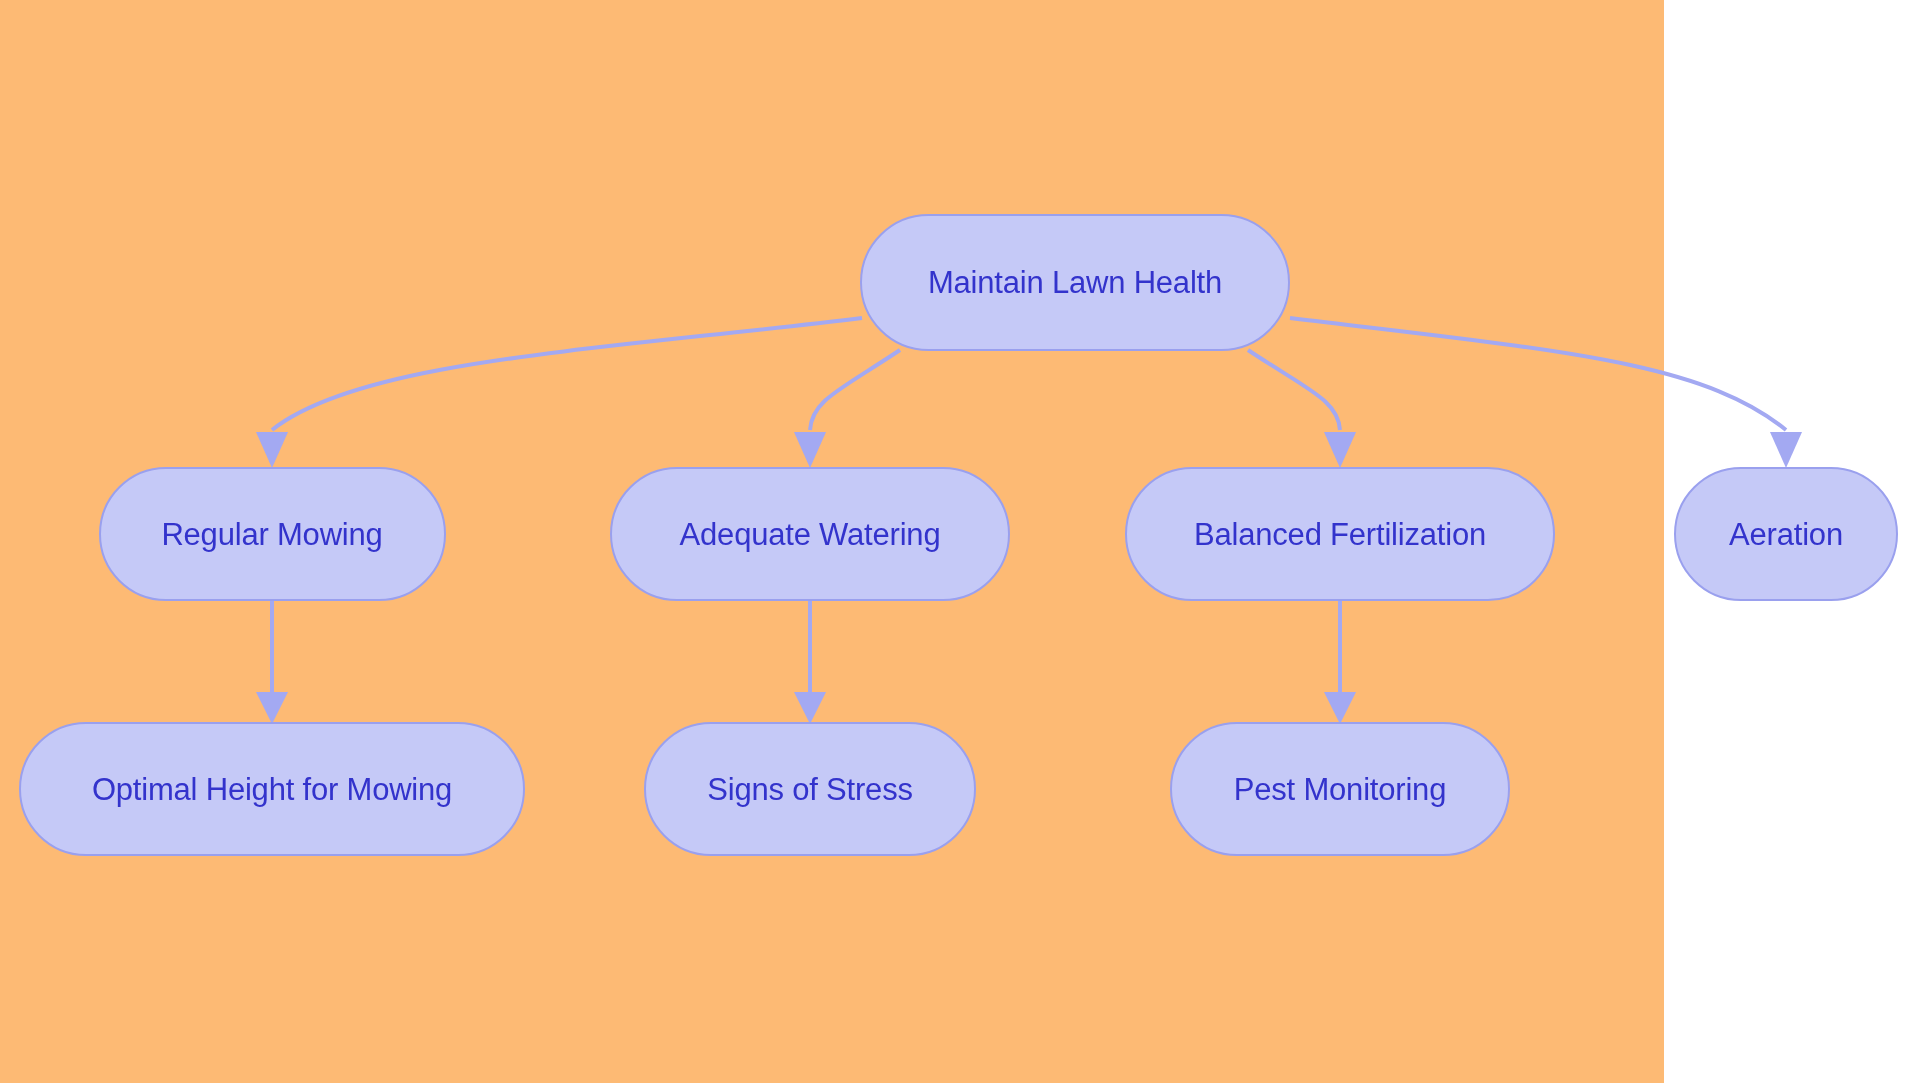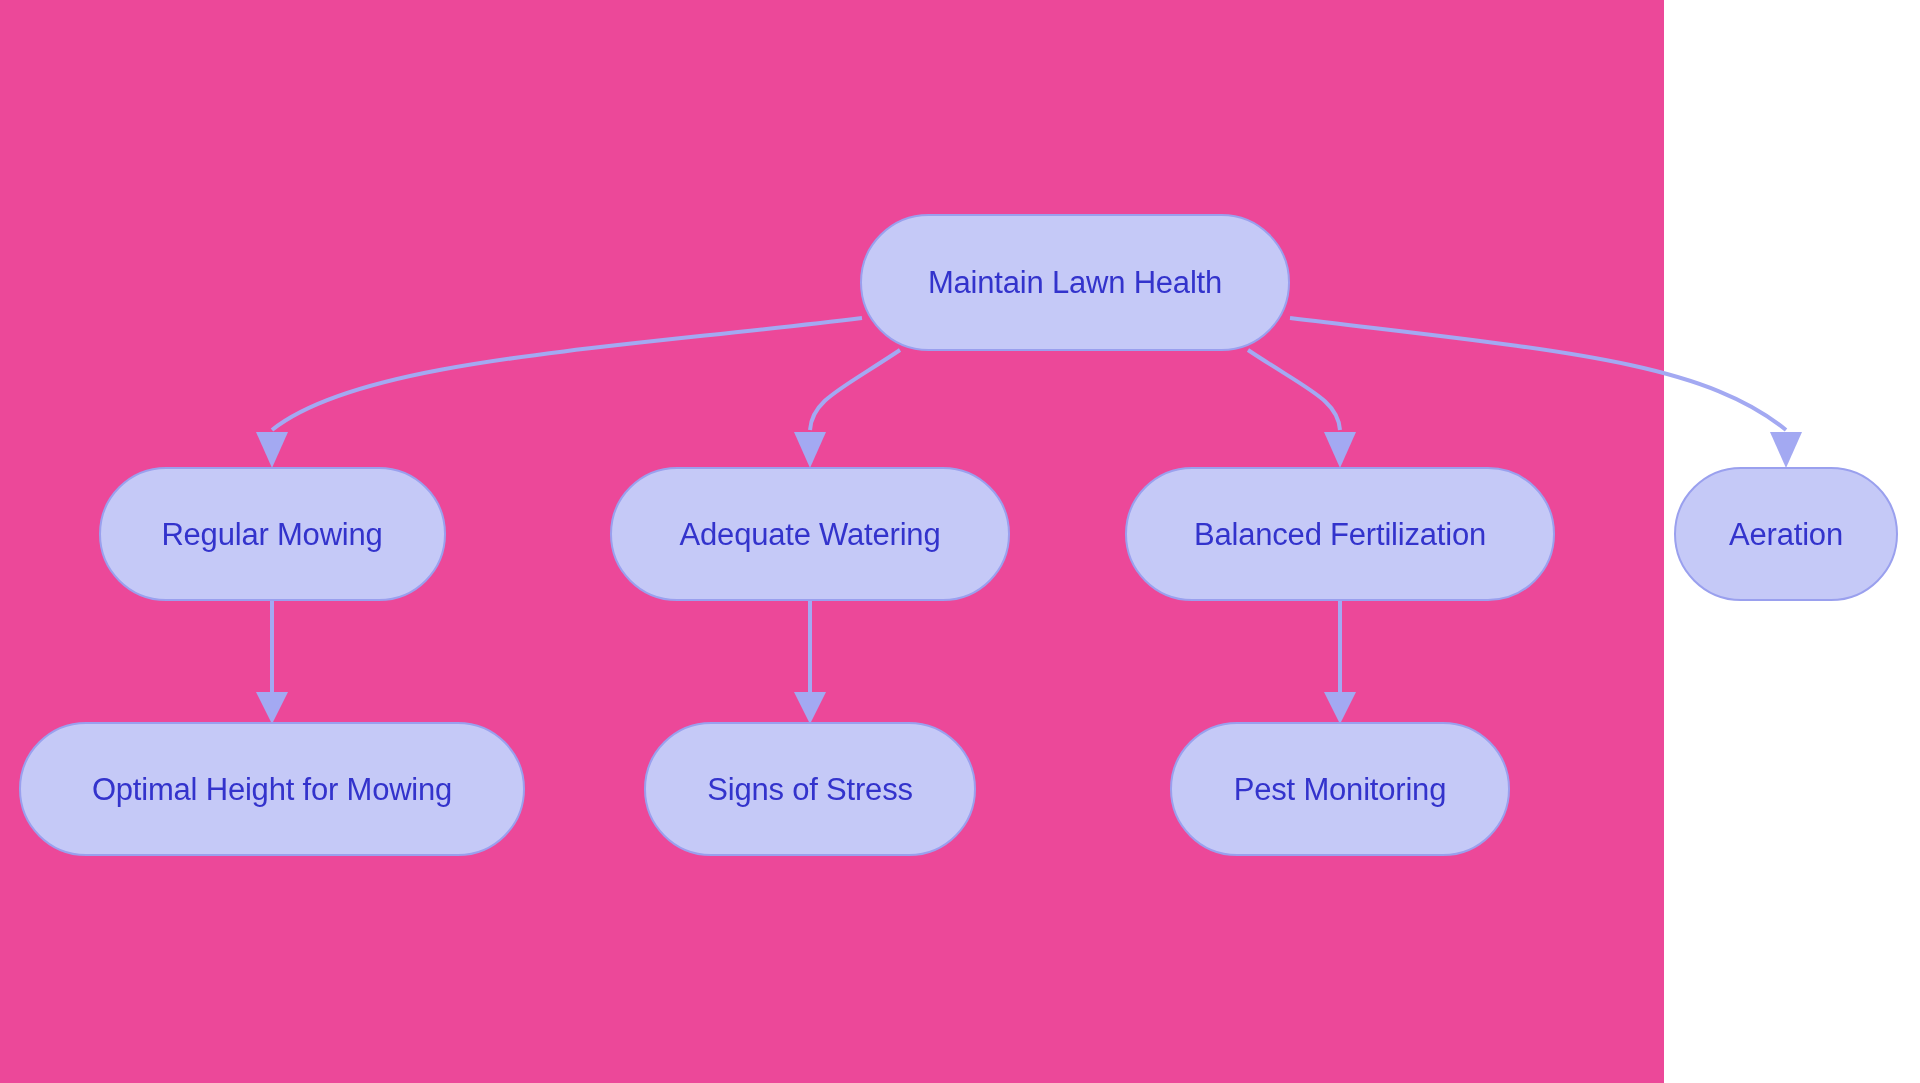--- a/index.html
+++ b/index.html
@@ -10,21 +10,21 @@
   body {
     width: 1920px;
     height: 1083px;
     overflow: hidden;
     font-family: "Liberation Sans", sans-serif;
   }
   #flowchart-root {
     position: relative;
     width: 1664px;
     height: 1083px;
-    background: #ec4899;
+    background: #fdba74;
   }
   svg#flowchart-svg {
     display: block;
     width: 1920px;
     height: 1083px;
   }
   .node-shape {
     fill: #c5c9f7;
     stroke: #9aa0ee;
     stroke-width: 2;

